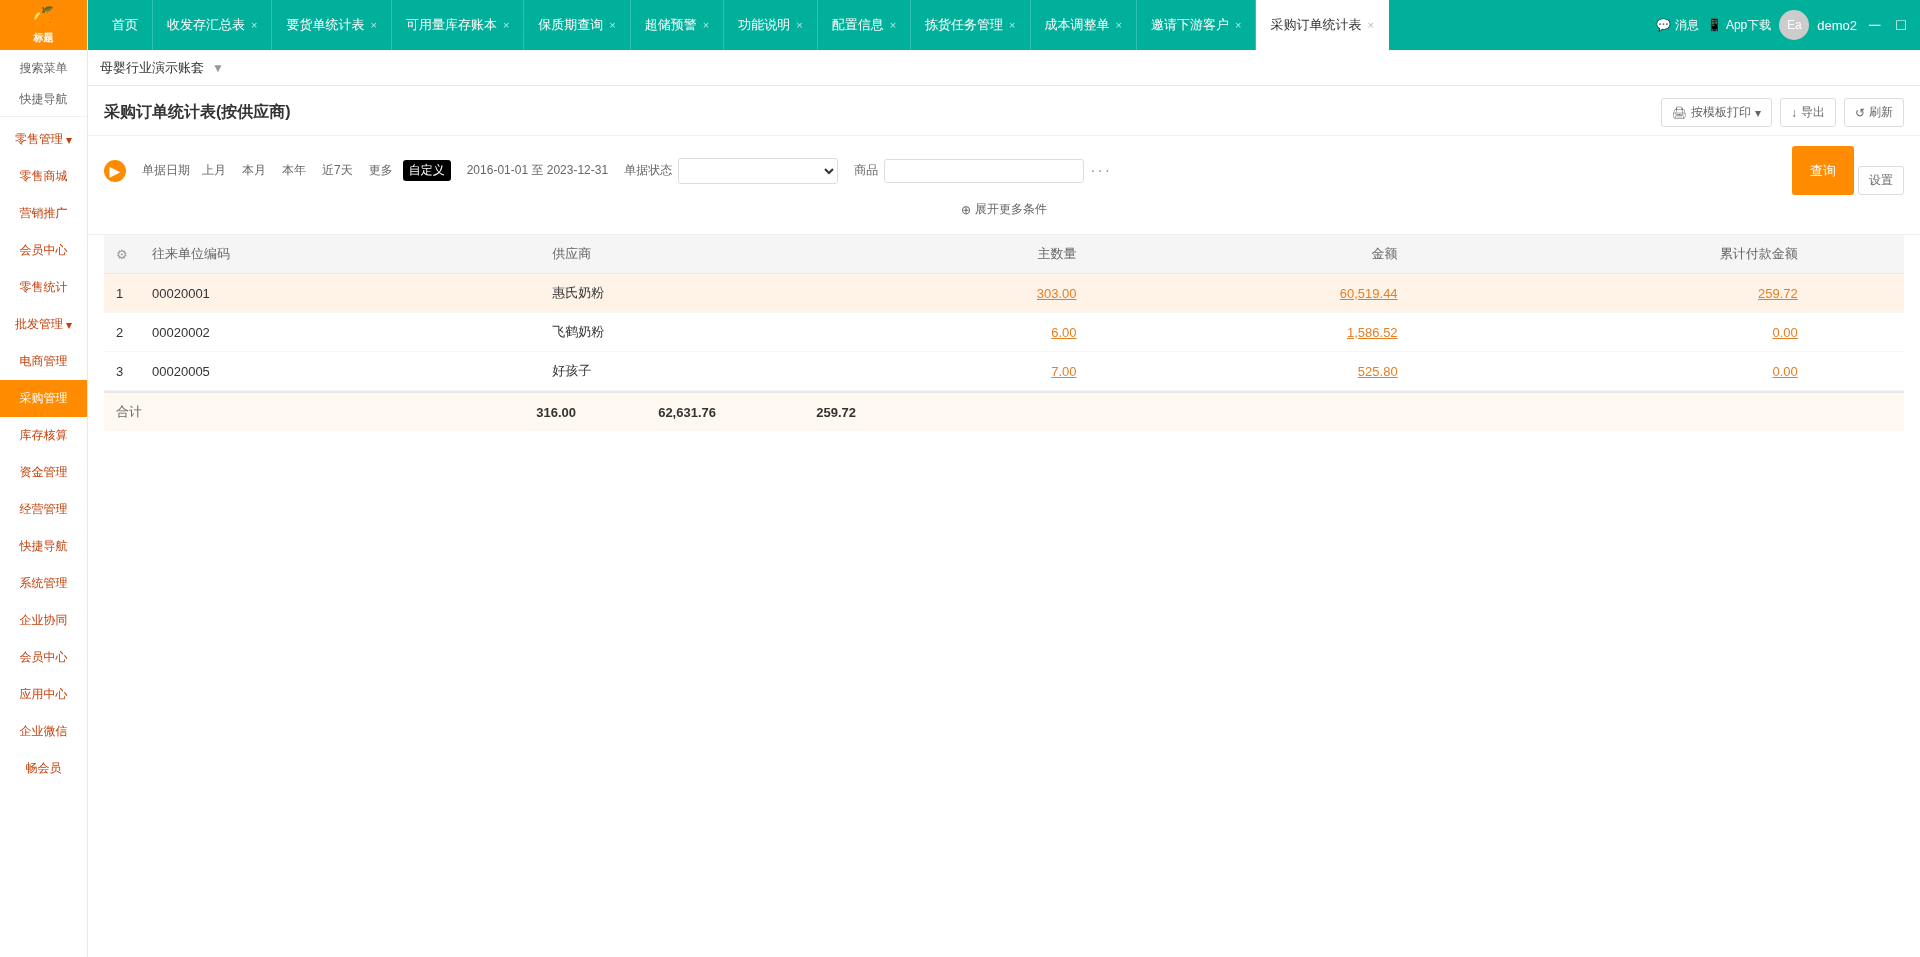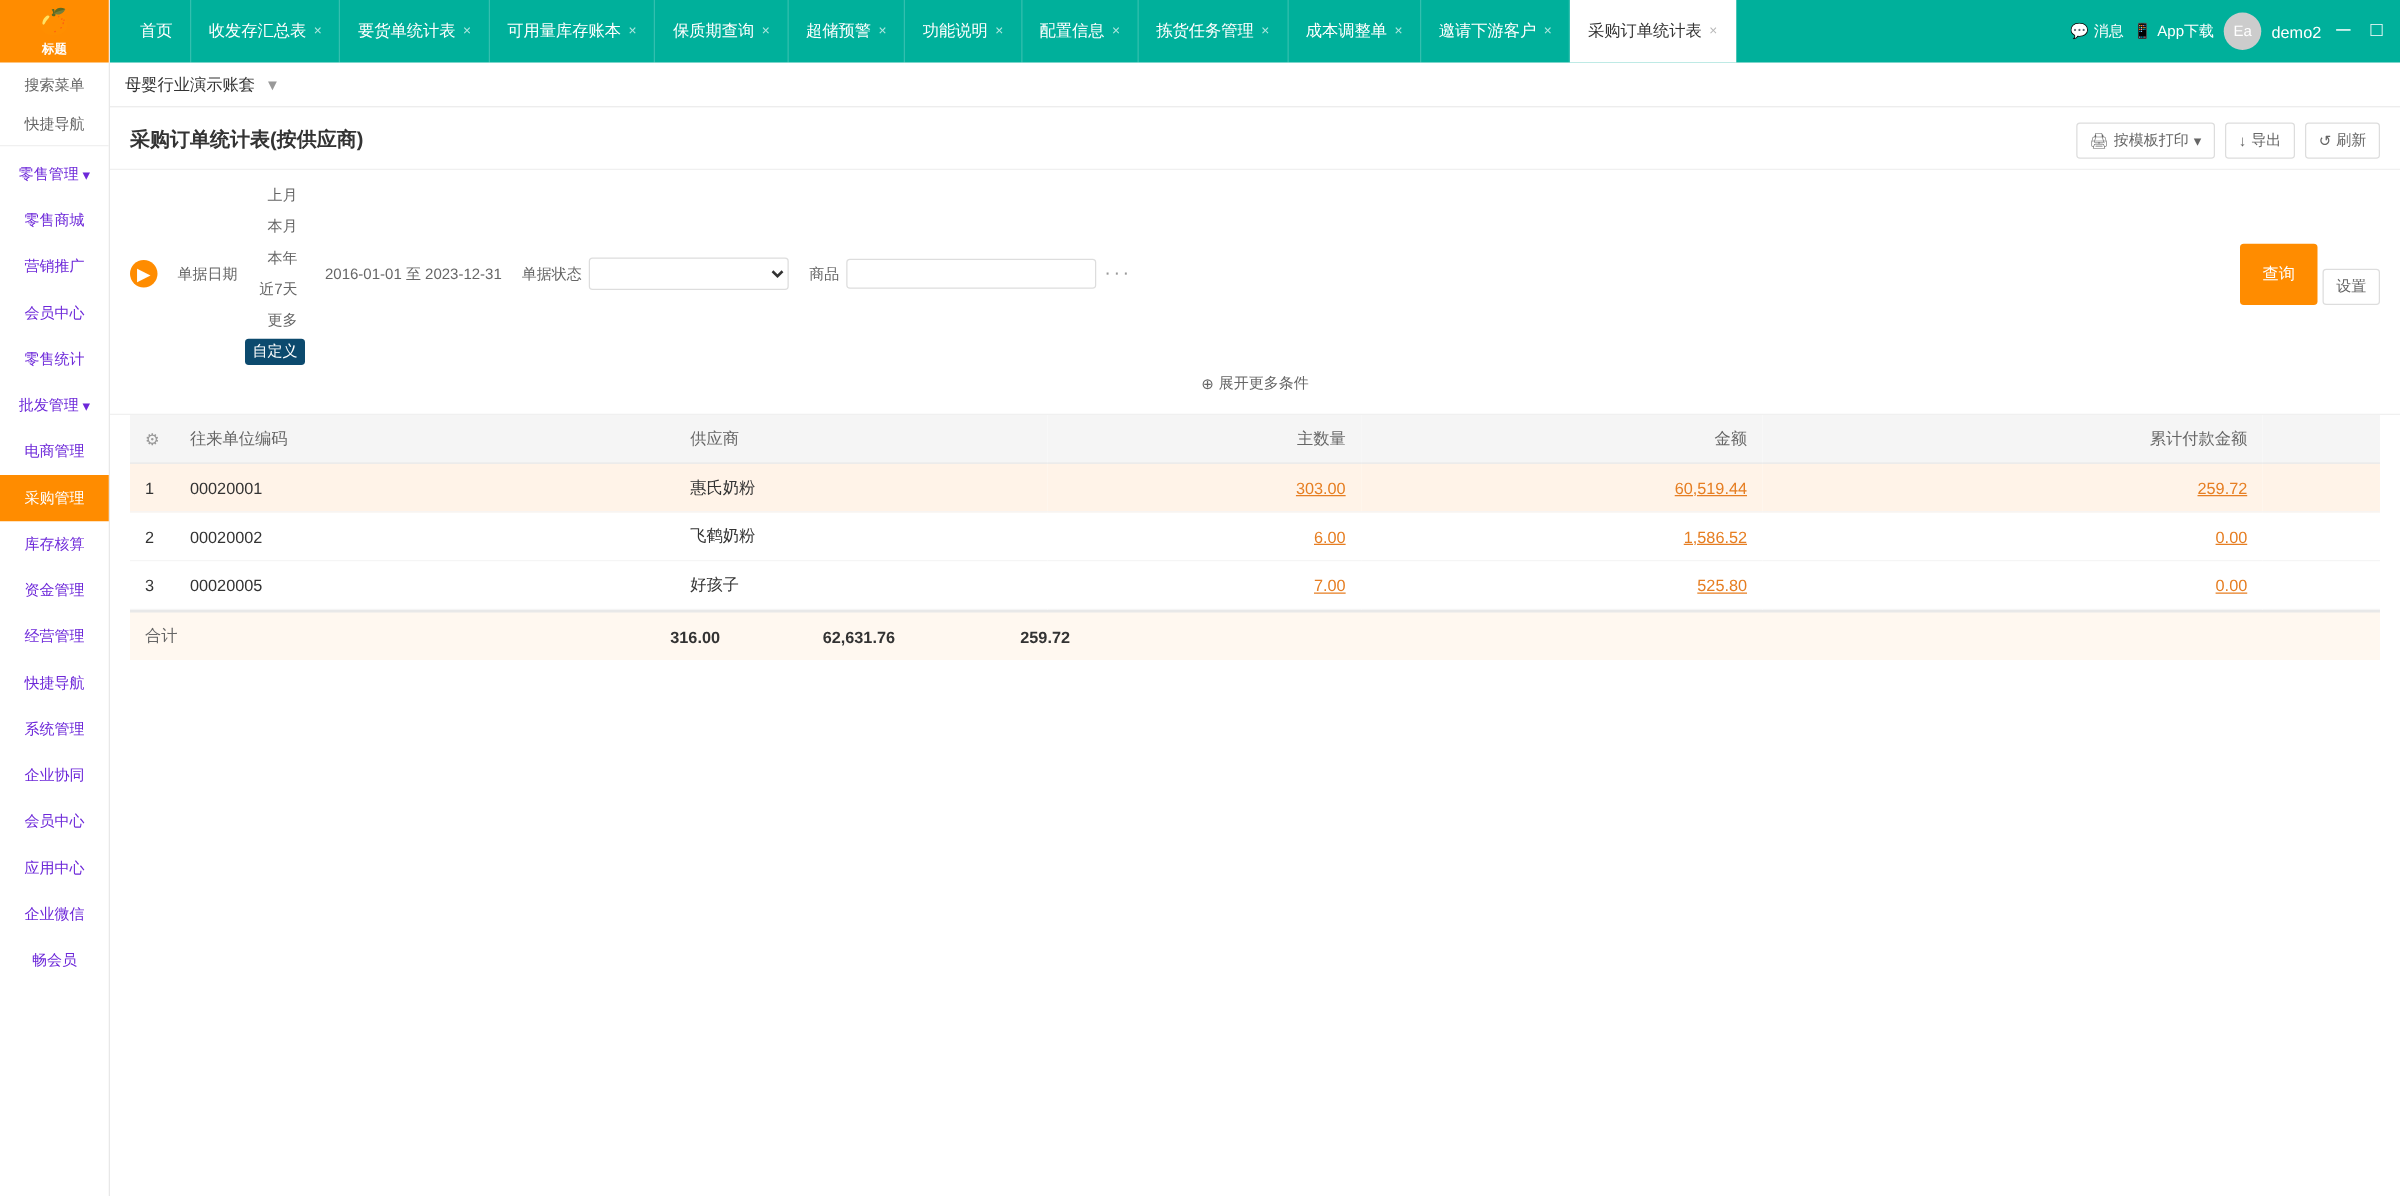--- a/index.html
+++ b/index.html
@@ -4,21 +4,21 @@
   <style>
     * { box-sizing: border-box; margin: 0; padding: 0; }
     body { font-family: 'Microsoft YaHei', '微软雅黑', Arial, sans-serif; font-size: 13px; background: #f5f5f5; color: #333; display: flex; height: 957px; overflow: hidden; }
 
     
     .sidebar { width: 88px; background: #fff; display: flex; flex-direction: column; border-right: 1px solid #e8e8e8; flex-shrink: 0; }
     .sidebar-logo { background: #ff8c00; height: 50px; display: flex; align-items: center; justify-content: center; color: #fff; font-size: 12px; font-weight: bold; flex-direction: column; }
     .sidebar-logo .logo-icon { font-size: 20px; }
     .sidebar-search { padding: 10px 8px 6px; font-size: 12px; color: #666; text-align: center; cursor: pointer; }
     .sidebar-nav-label { padding: 8px 8px 4px; font-size: 12px; color: #666; text-align: center; cursor: pointer; }
-    .sidebar-item { padding: 10px 8px; font-size: 12px; color: #6d28d9; text-align: center; cursor: pointer; display: flex; align-items: center; justify-content: center; gap: 3px; }
+    .sidebar-item { padding: 10px 8px; font-size: 12px; color: #c2410c; text-align: center; cursor: pointer; display: flex; align-items: center; justify-content: center; gap: 3px; }
     .sidebar-item.active { color: #fff; background: #ff8c00; }
     .sidebar-divider { height: 1px; background: #f0f0f0; margin: 4px 0; }
 
     
     .main { flex: 1; display: flex; flex-direction: column; overflow: hidden; }
 
     
     .top-bar { background: #00b09b; height: 50px; display: flex; align-items: center; padding: 0 10px; gap: 0; position: relative; }
     .tab-item { height: 50px; padding: 0 14px; display: flex; align-items: center; font-size: 13px; color: #fff; cursor: pointer; white-space: nowrap; border-right: 1px solid rgba(255,255,255,0.2); gap: 6px; flex-shrink: 0; }
     .tab-item.active { background: #fff; color: #333; }
@@ -41,23 +41,23 @@
     .header-actions { display: flex; align-items: center; gap: 8px; }
     .btn-template { background: none; border: 1px solid #ddd; color: #666; padding: 5px 10px; border-radius: 3px; cursor: pointer; font-size: 12px; display: flex; align-items: center; gap: 4px; }
     .btn-export { background: none; border: 1px solid #ddd; color: #666; padding: 5px 10px; border-radius: 3px; cursor: pointer; font-size: 12px; display: flex; align-items: center; gap: 4px; }
     .btn-refresh { background: none; border: 1px solid #ddd; color: #666; padding: 5px 10px; border-radius: 3px; cursor: pointer; font-size: 12px; display: flex; align-items: center; gap: 4px; }
 
     
     .filter-area { padding: 10px 16px; background: #fff; border-bottom: 1px solid #f0f0f0; }
     .filter-row { display: flex; align-items: center; gap: 16px; flex-wrap: wrap; }
     .filter-item { display: flex; align-items: center; gap: 6px; }
     .filter-label { font-size: 12px; color: #666; white-space: nowrap; text-align: center; }
-    .filter-shortcuts { display: flex; gap: 4px; align-items: flex-end; flex-direction: column; }
+    .filter-shortcuts { display: flex; gap: 4px; align-items: center; }
     .shortcut-btn { font-size: 12px; color: #666; cursor: pointer; padding: 2px 6px; border-radius: 2px; }
-    .shortcut-btn.custom { background: #0c4a6e; color: #fff; border-radius: 3px; padding: 2px 6px; }
+    .shortcut-btn.custom { background: #000000; color: #fff; border-radius: 3px; padding: 2px 6px; }
     .date-range { font-size: 12px; color: #666; }
     .filter-select { border: 1px solid #ddd; border-radius: 3px; padding: 4px 8px; font-size: 12px; min-width: 160px; color: #333; background: #fff; cursor: pointer; }
     .filter-input { border: 1px solid #ddd; border-radius: 3px; padding: 4px 8px; font-size: 12px; min-width: 200px; color: #333; }
     .more-dots { color: #999; cursor: pointer; font-size: 16px; letter-spacing: 2px; }
     .btn-search { background: #ff8c00; color: #fff; border: none; padding: 6px 18px; border-radius: 3px; cursor: pointer; font-size: 13px; }
     .btn-settings { background: none; border: 1px solid #ddd; color: #666; padding: 5px 10px; border-radius: 3px; cursor: pointer; font-size: 12px; margin-top: 20px; }
     .expand-more { display: flex; justify-content: center; padding: 6px 0; }
     .expand-btn { color: #666; font-size: 12px; cursor: pointer; display: flex; align-items: center; gap: 4px; background: none; border: none; }
 
     

